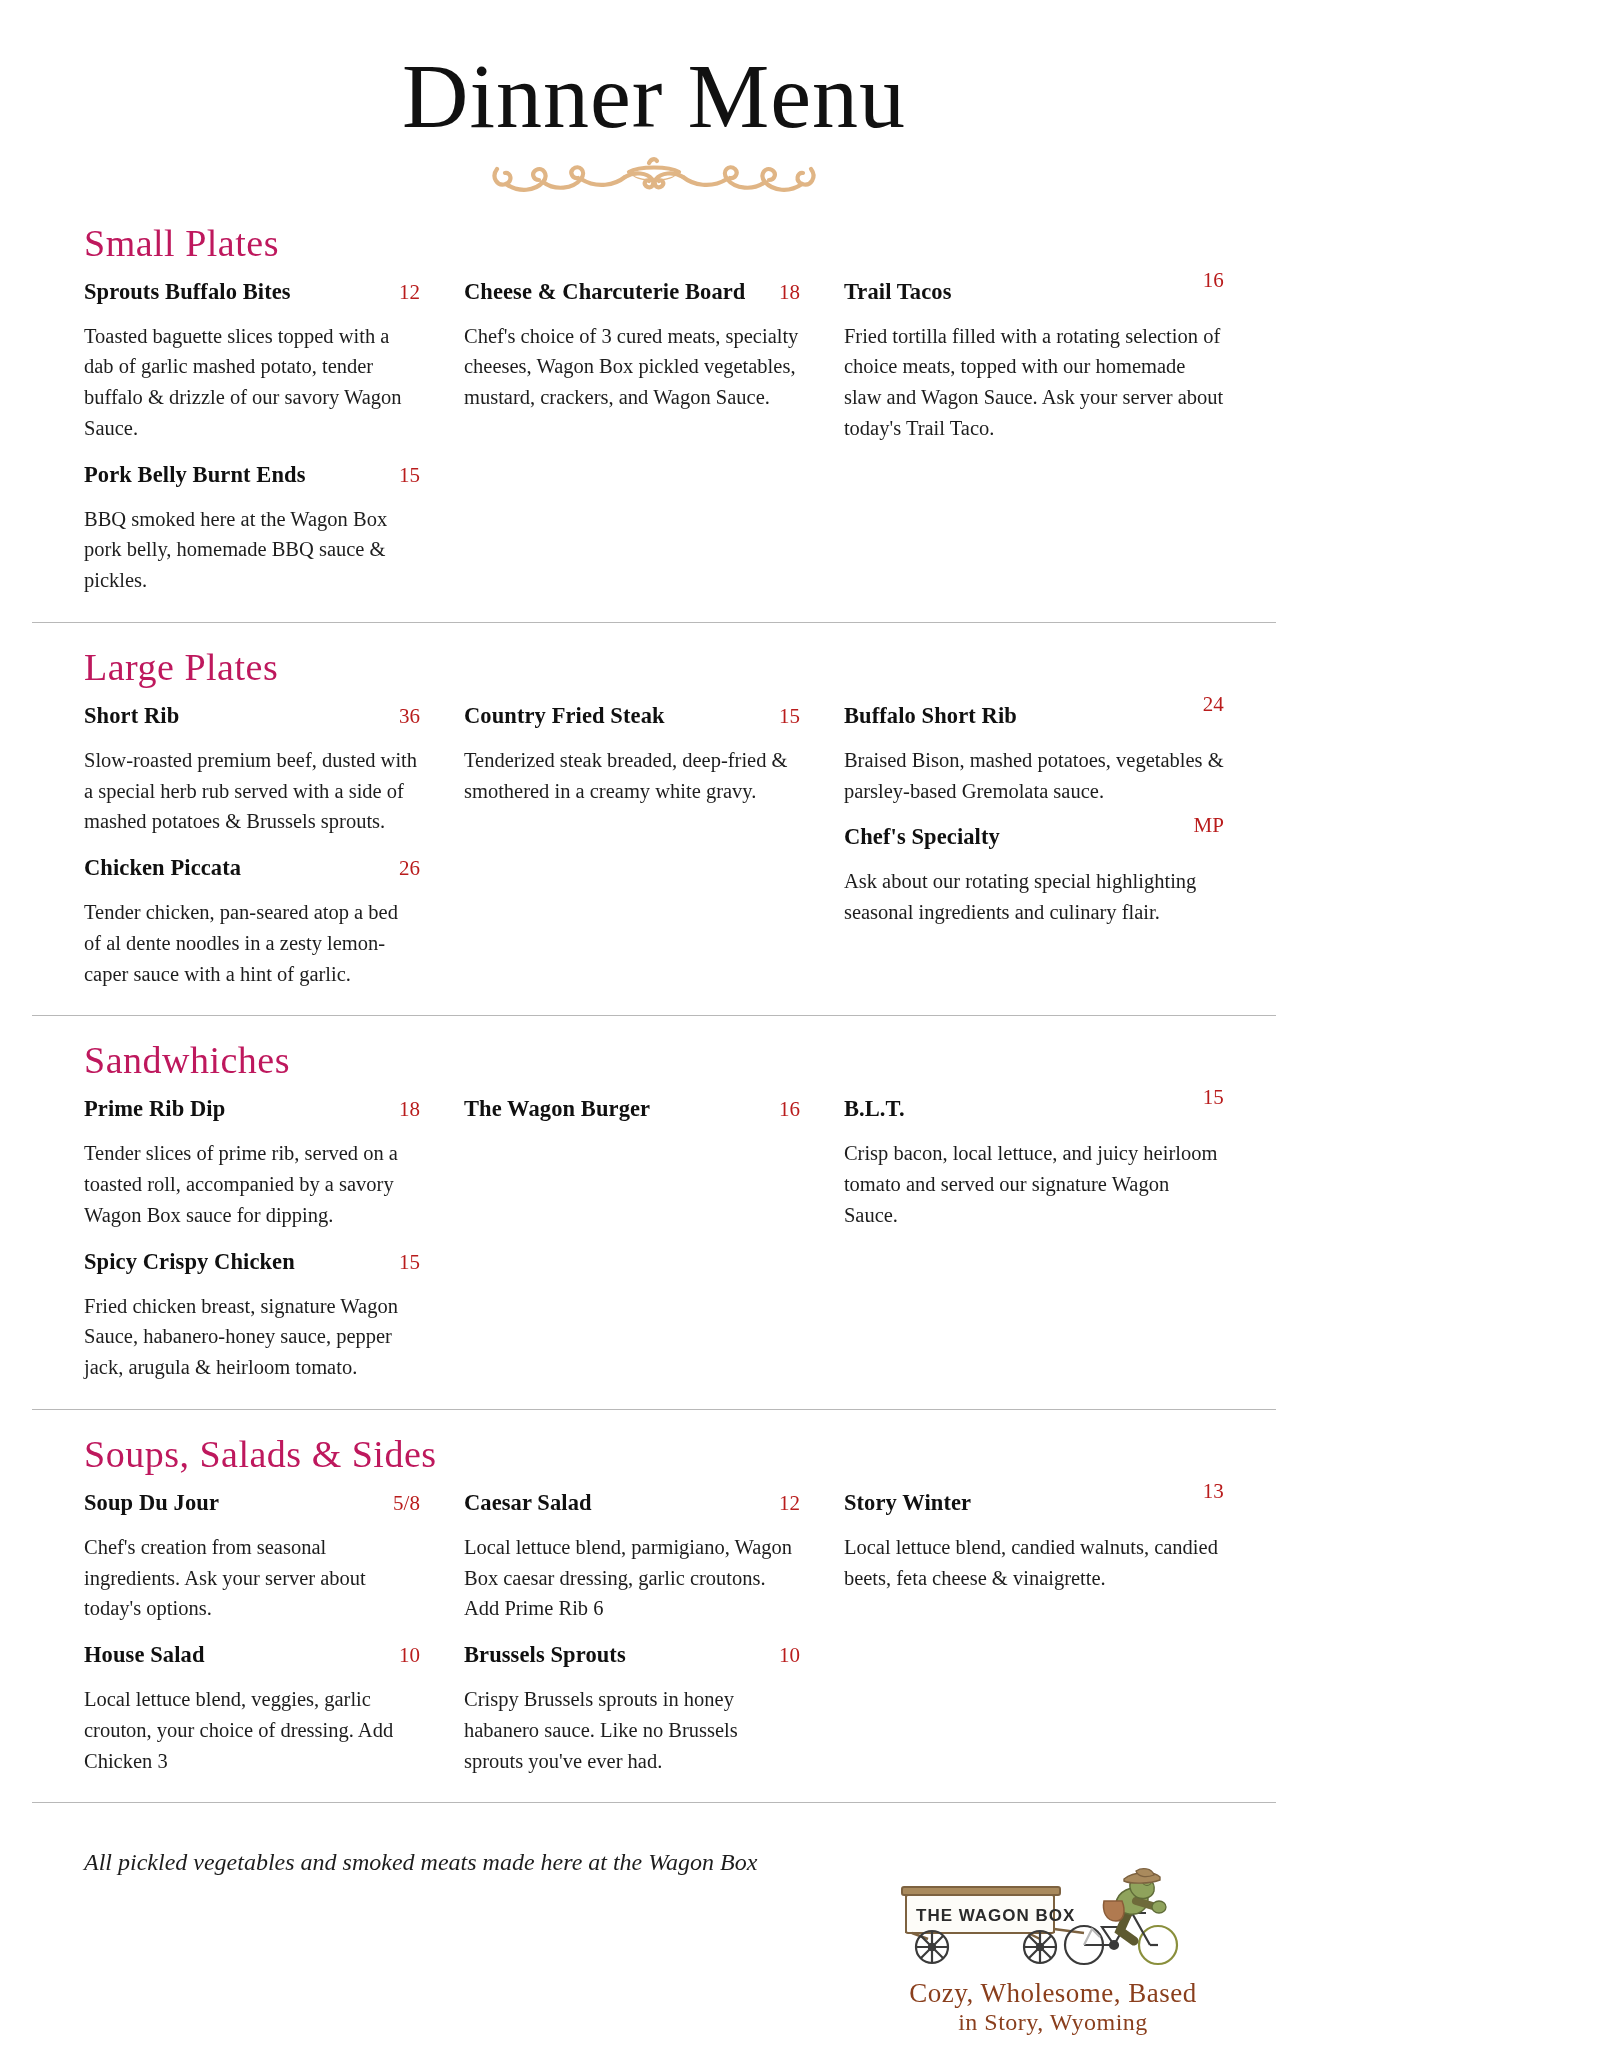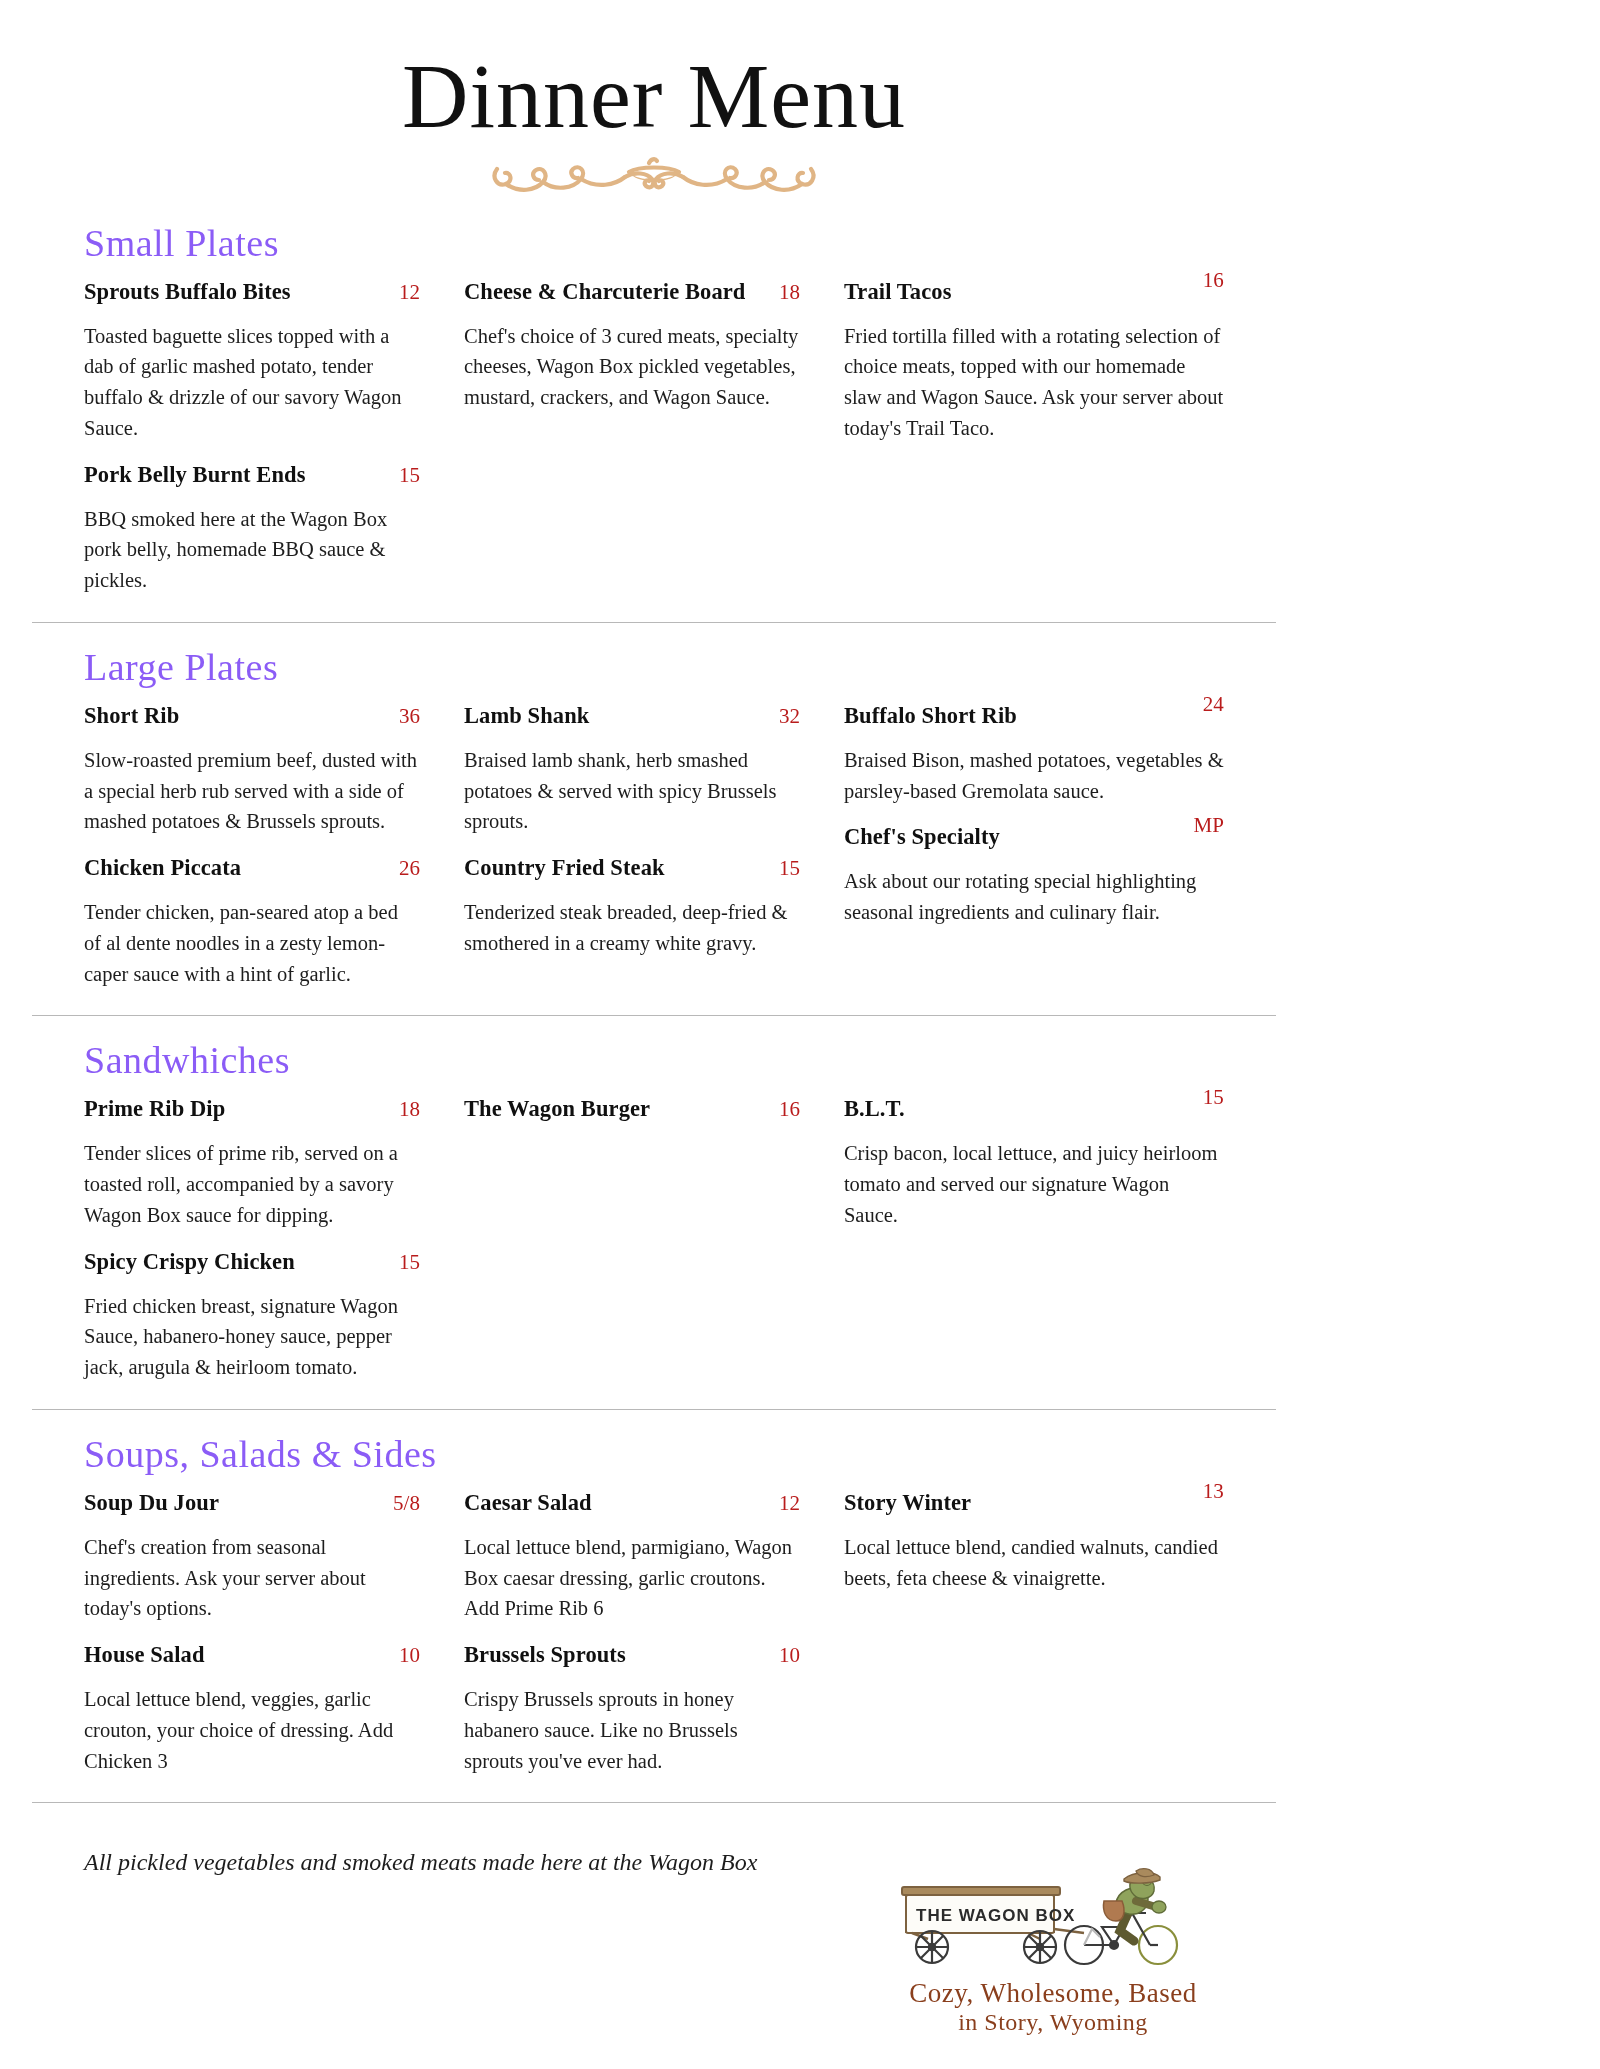--- a/index.html
+++ b/index.html
@@ -52,21 +52,21 @@
   }
   .section.boxed {
     border-top: 1.5px solid #b8b8b8;
     border-bottom: 1.5px solid #b8b8b8;
   }
   .section-title {
     font-family: "Liberation Serif", "DejaVu Serif", serif;
     font-size: 38px;
     font-weight: 400;
     letter-spacing: 0.5px;
-    color: #8b5cf6;
+    color: #be185d;
     margin: 0 0 14px 0;
   }
   .cols {
     display: flex;
     gap: 0;
   }
   .col {
     width: 33.33%;
     box-sizing: border-box;
     padding-right: 44px;
@@ -230,27 +230,20 @@
               <div class="item-head">
                 <span class="item-name">Chicken Piccata</span>
                 <span class="item-price">26</span>
               </div>
               <div class="item-desc">Tender chicken, pan-seared atop a bed of al dente noodles in a zesty lemon-caper sauce with a hint of garlic.</div>
             </div>
           </div>
           <div class="col">
             <div class="item">
               <div class="item-head">
-                <span class="item-name">Lamb Shank</span>
-                <span class="item-price">32</span>
-              </div>
-              <div class="item-desc">Braised lamb shank, herb smashed potatoes &amp; served with spicy Brussels sprouts.</div>
-            </div>
-            <div class="item">
-              <div class="item-head">
                 <span class="item-name">Country Fried Steak</span>
                 <span class="item-price">15</span>
               </div>
               <div class="item-desc">Tenderized steak breaded, deep-fried &amp; smothered in a creamy white gravy.</div>
             </div>
           </div>
           <div class="col raised">
             <div class="item">
               <div class="item-head">
                 <span class="item-name">Buffalo Short Rib</span>

